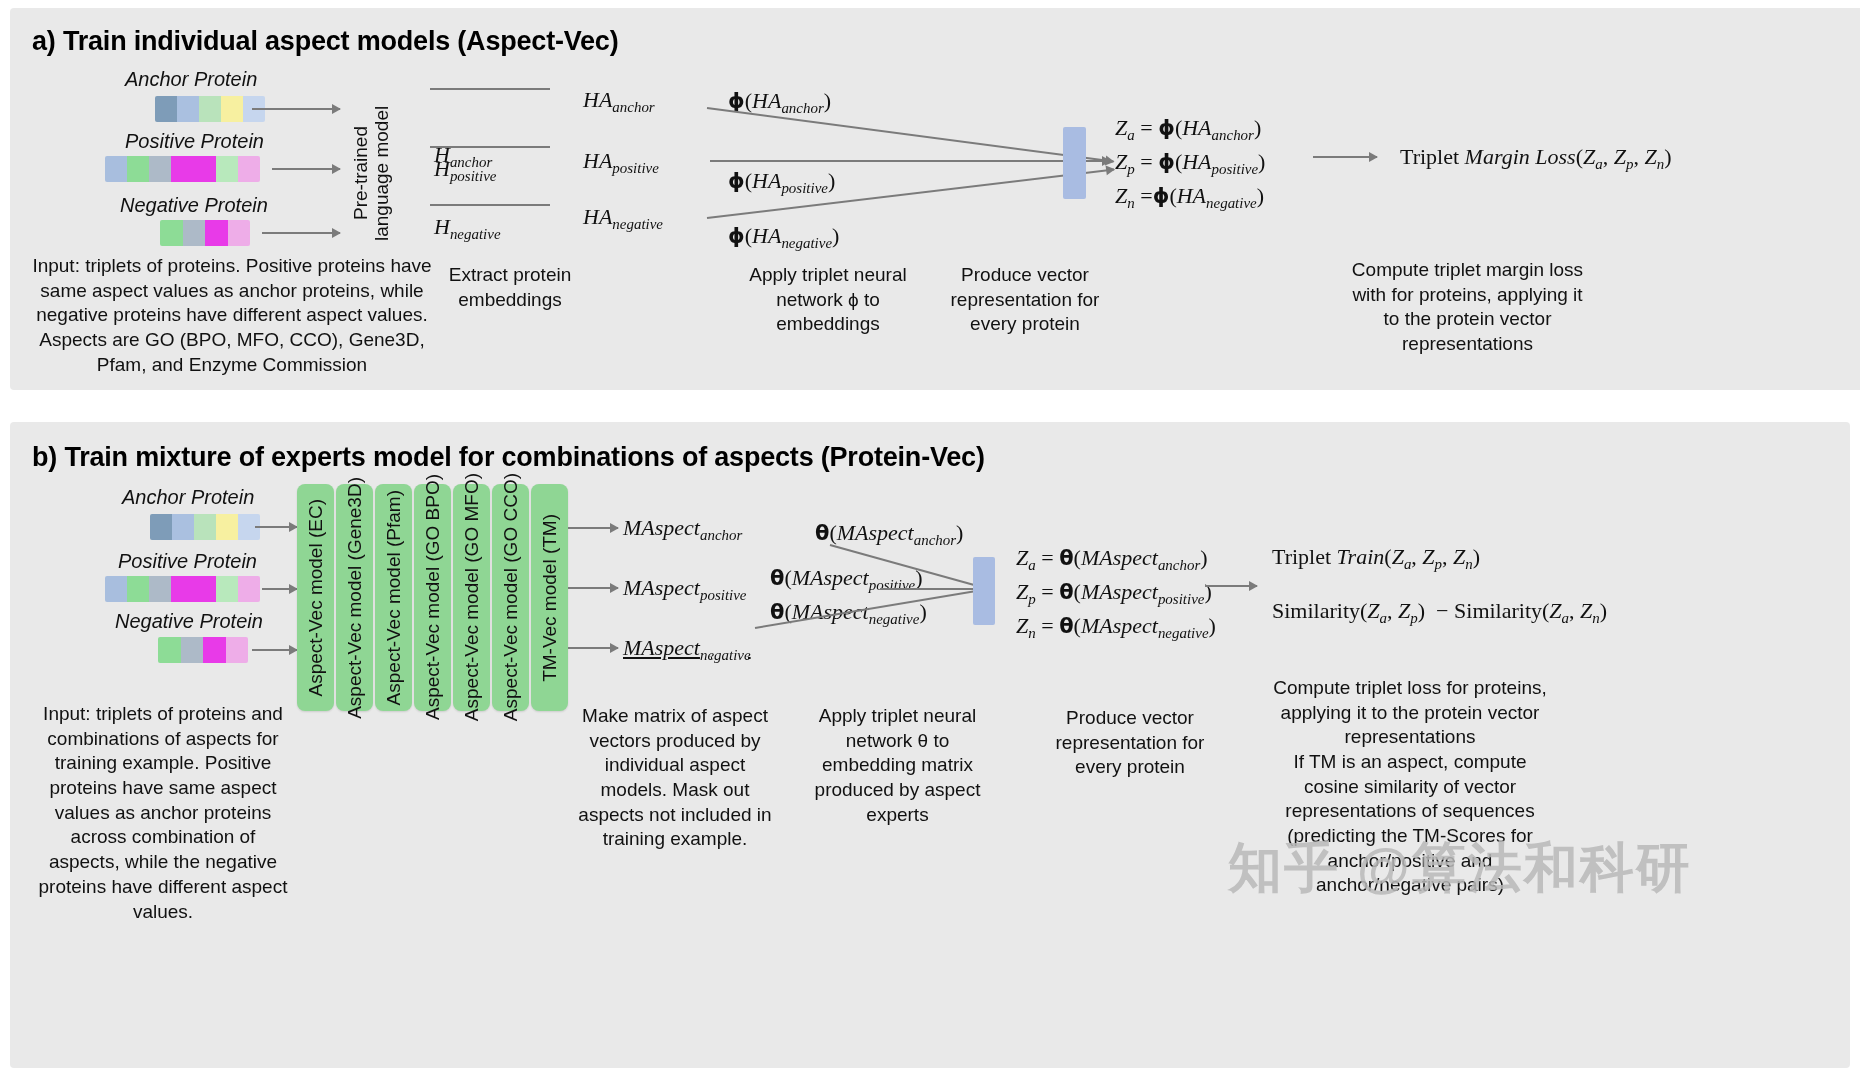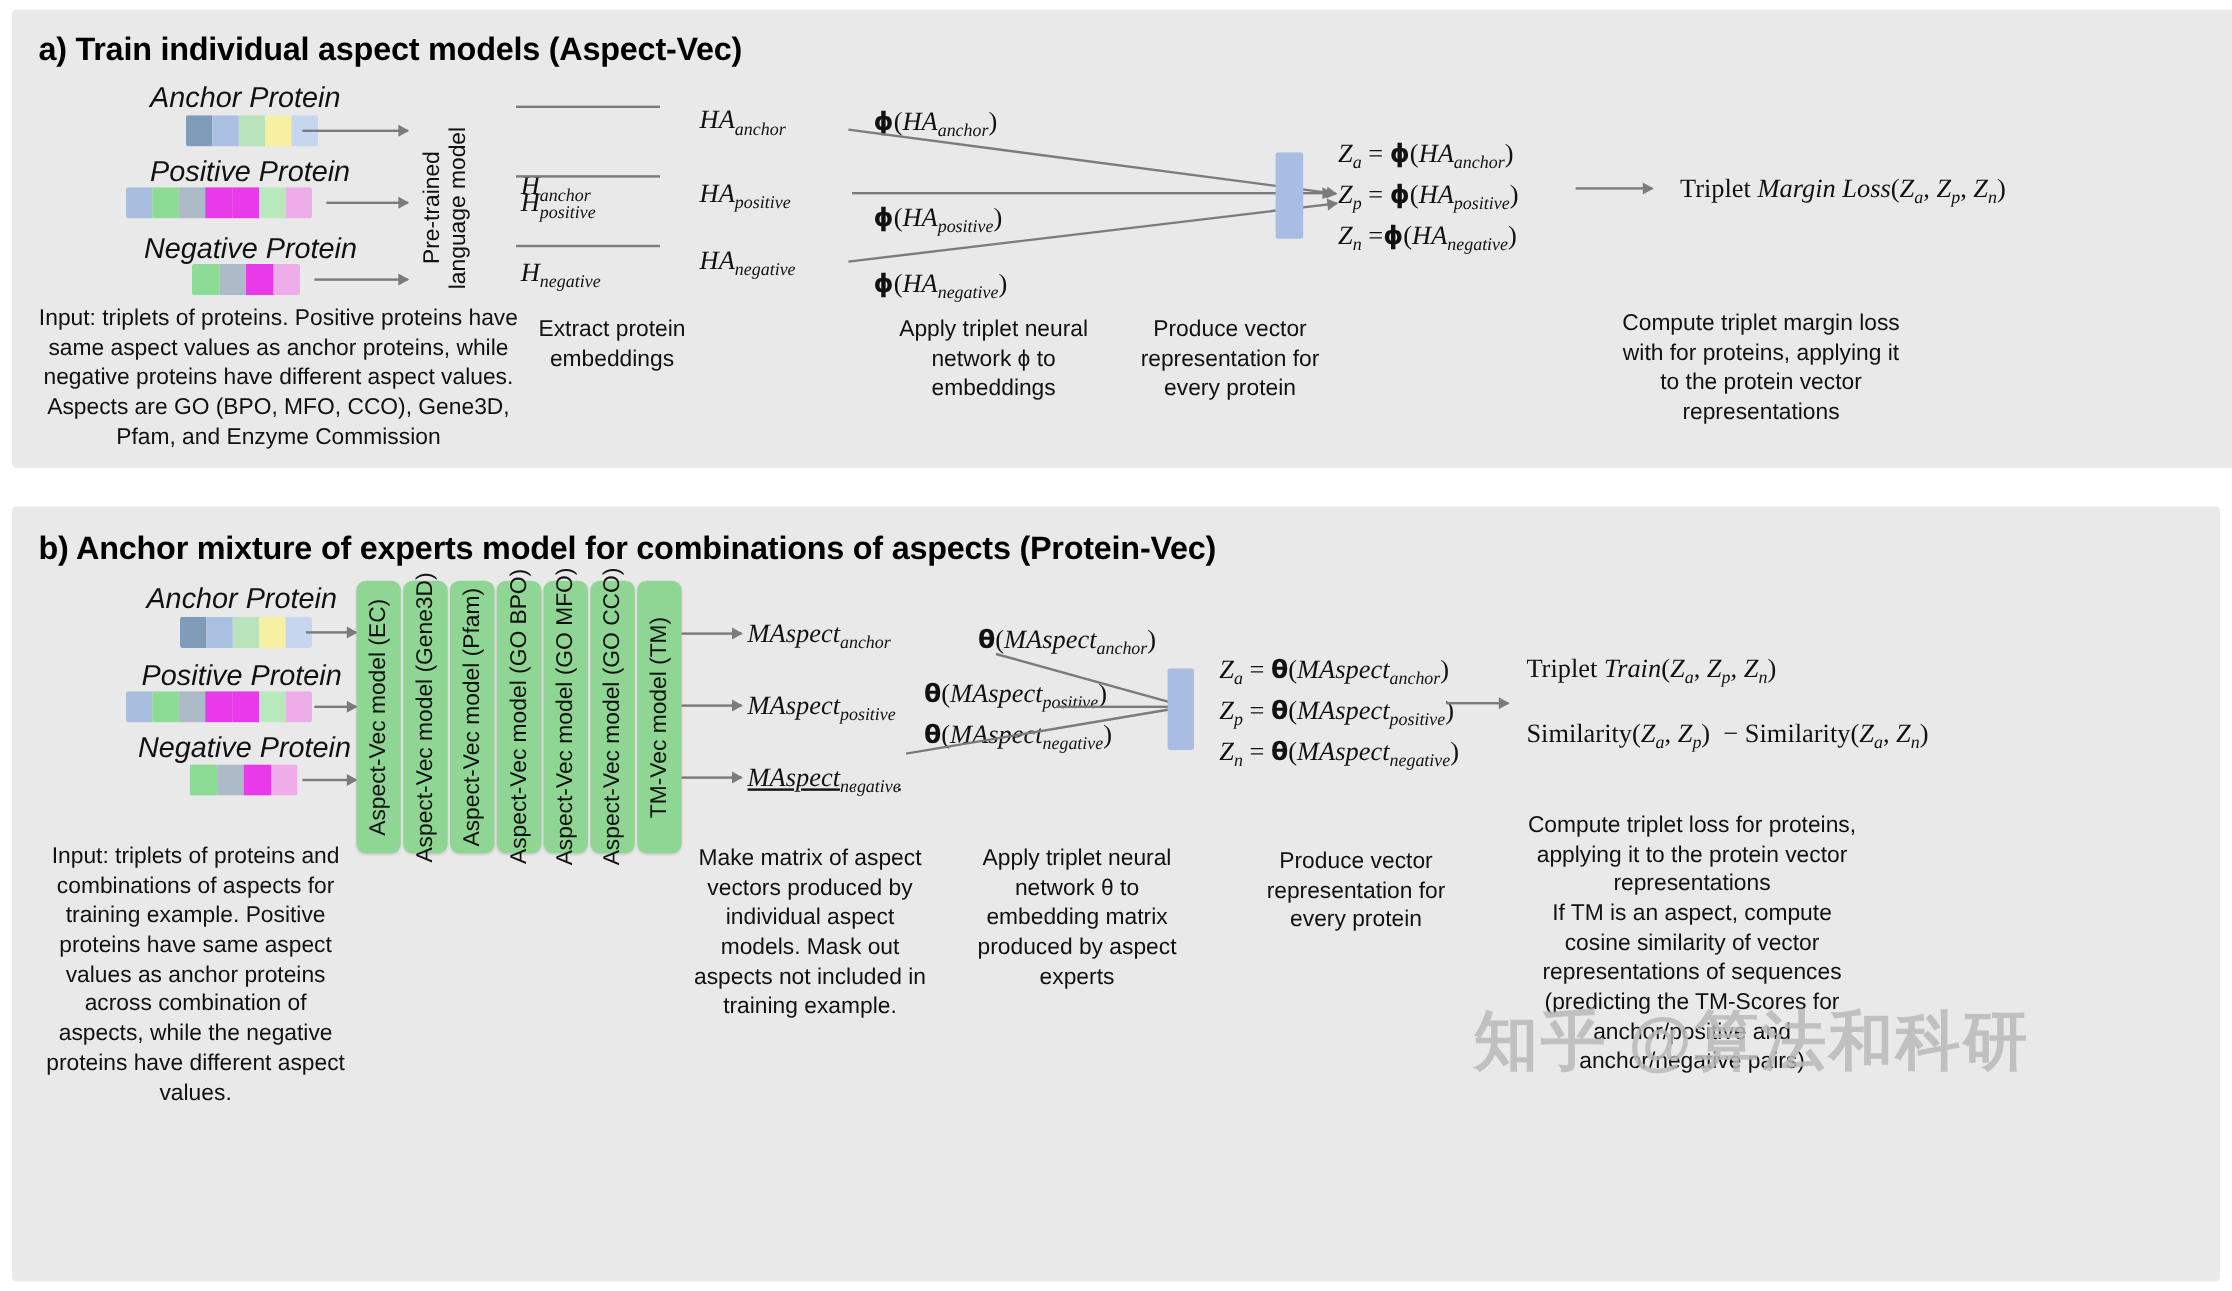--- a/index.html
+++ b/index.html
@@ -25,21 +25,21 @@
     letter-spacing:-0.2px;
     color:#000;
     white-space:nowrap;
   }
   #title-a{left:22px;top:18px;}
   #title-b{left:22px;top:20px;}
 
   .prot-label{
     position:absolute;
     font-style:italic;
-    font-size:24px;
+    font-size:20px;
     white-space:nowrap;
     color:#111;
   }
   .prot-bar{
     position:absolute;
     height:26px;
     display:flex;
     border-radius:2px;
     overflow:hidden;
   }
@@ -215,21 +215,21 @@
 
   <div class="caption" style="left:22px;top:246px;width:400px;">Input: triplets of proteins. Positive proteins have same aspect values as anchor proteins, while negative proteins have different aspect values.<br>Aspects are GO (BPO, MFO, CCO), Gene3D, Pfam, and Enzyme Commission</div>
   <div class="caption" style="left:400px;top:255px;width:200px;">Extract protein<br>embeddings</div>
   <div class="caption" style="left:718px;top:255px;width:200px;">Apply triplet neural<br>network ϕ to<br>embeddings</div>
   <div class="caption" style="left:910px;top:255px;width:210px;">Produce vector<br>representation for<br>every protein</div>
   <div class="caption" style="left:1325px;top:250px;width:265px;">Compute triplet margin loss<br>with for proteins, applying it<br>to the protein vector<br>representations</div>
 </div>
 
 <div class="panel" id="panel-b">
 
-  <div class="panel-title" id="title-b">b) Anchor mixture of experts model for combinations of aspects (Protein-Vec)</div>
+  <div class="panel-title" id="title-b">b) Train mixture of experts model for combinations of aspects (Protein-Vec)</div>
 
   <div class="prot-label" style="left:112px;top:64px;">Anchor Protein</div>
   <div class="prot-label" style="left:108px;top:128px;">Positive Protein</div>
   <div class="prot-label" style="left:105px;top:188px;">Negative Protein</div>
 
   <div class="prot-bar" id="barB-anchor" style="left:140px;top:92px;width:110px;">
       <span style="background: rgb(126, 156, 184); flex: 1 1 0px;"></span>
       <span style="background: rgb(170, 192, 224); flex: 1 1 0px;"></span>
       <span style="background: rgb(185, 227, 187); flex: 1 1 0px;"></span>
       <span style="background: rgb(247, 240, 160); flex: 1 1 0px;"></span>

